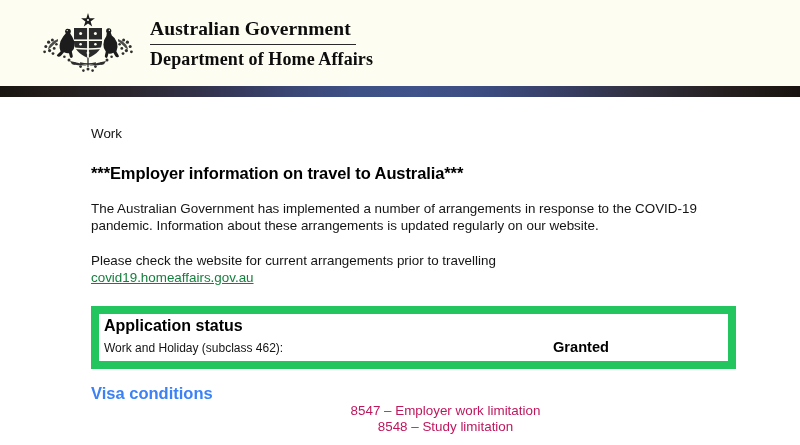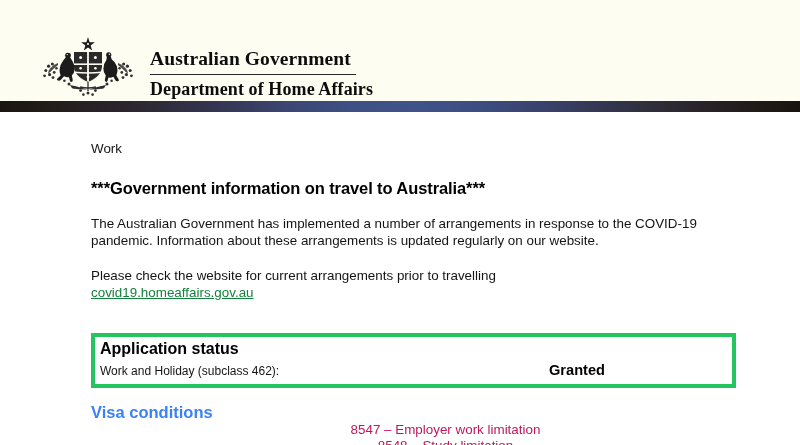--- a/index.html
+++ b/index.html
@@ -18,24 +18,24 @@
   .page {
     position: relative;
     width: 800px;
     height: 445px;
     background: #ffffff;
   }
 
   
   .masthead {
     position: relative;
-    height: 101px;
+    height: 86px;
     background: #fdfdf1;
     display: flex;
-    align-items: flex-end;
+    align-items: center;
   }
   .crest {
     margin-left: 36px;
     width: 104px;
     height: 68px;
     flex: none;
     display: block;
   }
   .crest svg {
     display: block;
@@ -130,23 +130,23 @@
     margin-top: 18px;
   }
   .link {
     text-decoration: underline;
     color: #15803d;
     cursor: pointer;
   }
 
   
   .status-box {
-    margin-top: 32px;
+    margin-top: 20px;
     width: 645px;
-    border: 4px solid #22c55e;
+    border: 8px solid #22c55e;
     box-sizing: border-box;
     padding: 2px 0 3px 5px;
     background: #ffffff;
   }
   .status-title {
     font-size: 16px;
     font-weight: bold;
     line-height: 20px;
     color: #000000;
   }
@@ -268,21 +268,21 @@
   </div>
 
   <div class="band"></div>
   <div class="band-shadow"></div>
 
   <div class="content">
 
     <div class="t para greeting">Work</div>
 
 
-    <div class="heading-important">***Government information on travel to Australia***</div>
+    <div class="heading-important">***Employer information on travel to Australia***</div>
 
     <div class="t para para-covid">The Australian Government has implemented a number of arrangements in response to the COVID-19 pandemic. Information about these arrangements is updated regularly on our website.</div>
 
     <div class="t para para-checkweb">
       <span>Please check the website for current arrangements prior to travelling</span><br>
       <span class="link">covid19.homeaffairs.gov.au</span>
     </div>
 
     <div class="status-box">
       <div class="status-title">Application status</div>

